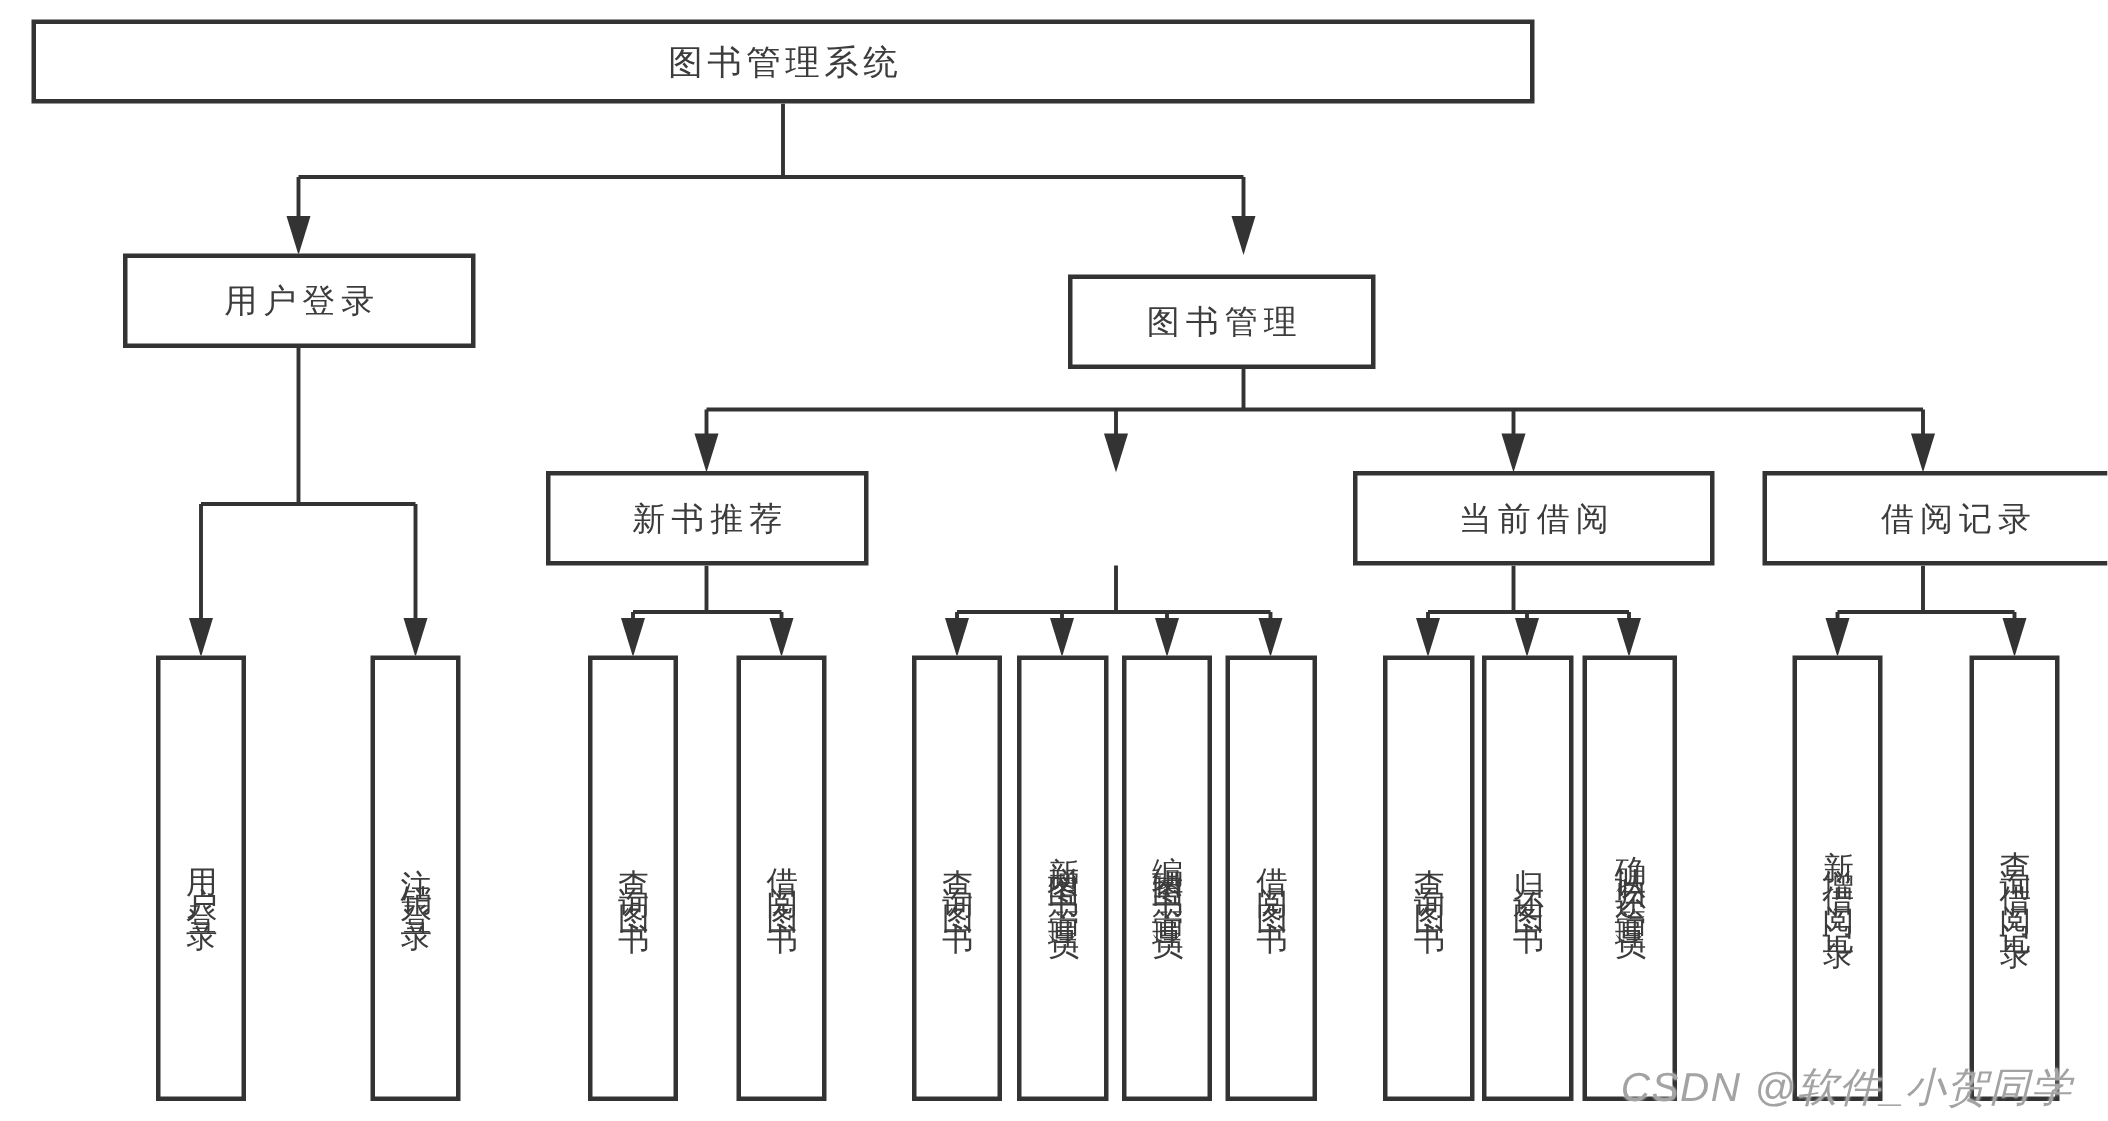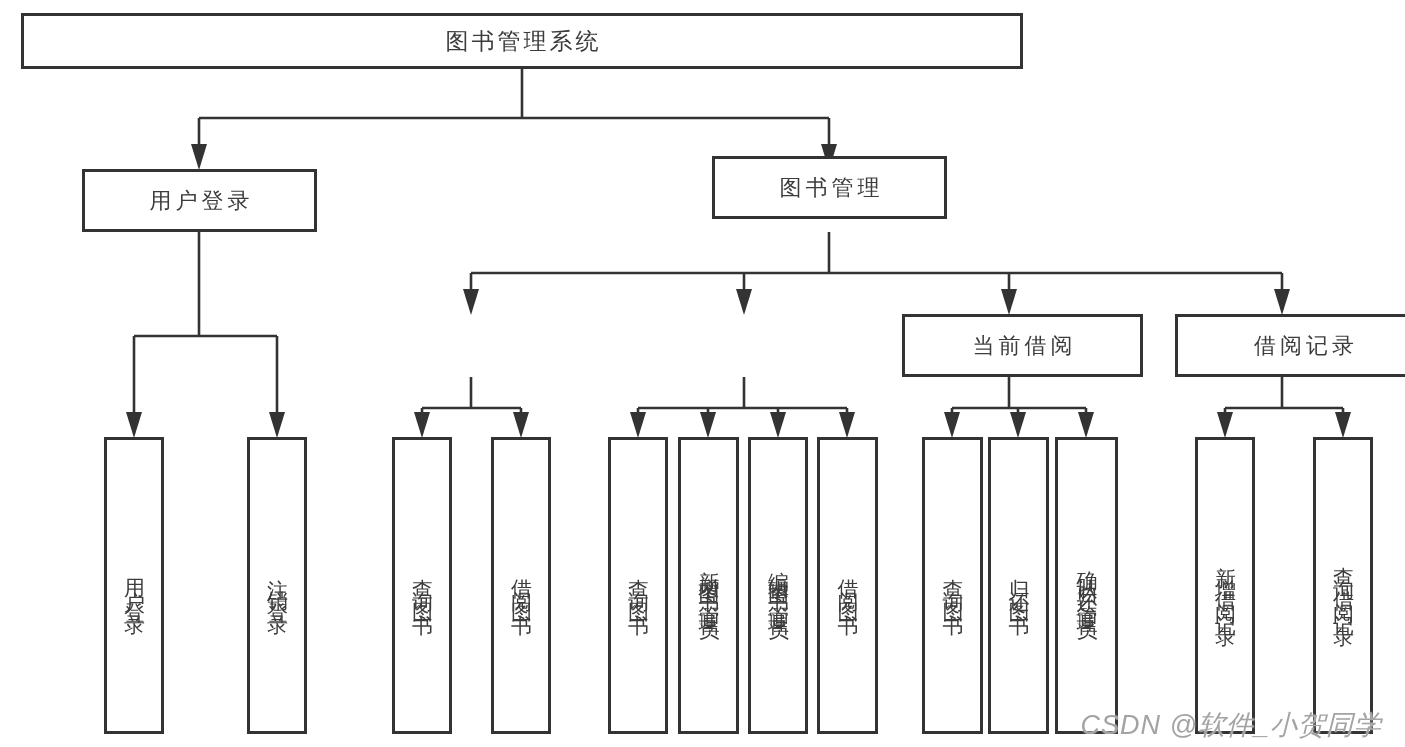--- a/index.html
+++ b/index.html
@@ -128,24 +128,27 @@
       <polygon points="1335,412 1351,412 1343,438" fill="#333333"></polygon>
     </svg>
 
   <div class="node root-node" style="left:21px;top:13px;width:1002px;height:56px">
     <span class="lbl">图书管理系统</span>
   </div>
 
   <div class="node h-node" style="left:82px;top:169px;width:235px;height:63px">
     <span class="lbl">用户登录</span>
   </div>
-  <div class="node h-node" style="left:712px;top:156px;width:235px;height:63px">
+  <div class="node h-node" style="left:712px;top:183px;width:205px;height:63px">
     <span class="lbl">图书管理</span>
   </div>
 
+  <div class="node h-node" style="left:364px;top:314px;width:215px;height:63px">
+    <span class="lbl">新书推荐</span>
+  </div>
   <div class="node h-node" style="left:902px;top:314px;width:241px;height:63px">
     <span class="lbl">当前借阅</span>
   </div>
   <div class="node h-node" style="left:1175px;top:314px;width:258px;height:63px">
     <span class="lbl">借阅记录</span>
   </div>
 
   <div class="node leaf" style="left:104px;top:437px;width:60px;height:297px">
     <span class="lbl">用户登录</span>
   </div>

